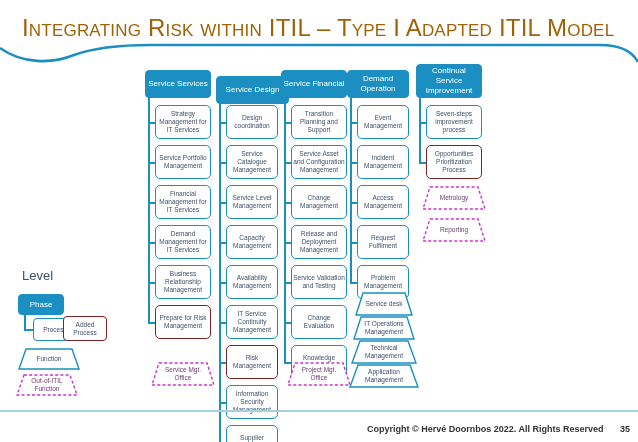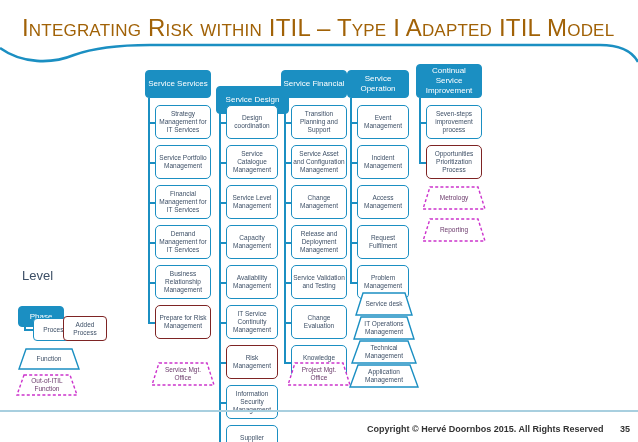--- a/index.html
+++ b/index.html
@@ -167,21 +167,21 @@
     <div class="connector" style="left: 148px; top: 282px; width: 9px; height: 1.5px;"></div>
     <div class="proc-box" style="left: 155px; top: 265px; width: 56px; height: 34px;">Business Relationship Management</div>
     <div class="connector" style="left: 148px; top: 322px; width: 9px; height: 1.5px;"></div>
     <div class="proc-box added" style="left: 155px; top: 305px; width: 56px; height: 34px;">Prepare for Risk Management</div>
     <div class="trapezoid" style="left: 151px; top: 362px; width: 64px; height: 24px;">
       <svg width="64" height="24">
         <path d="M8 1 L56 1 L63 23 L1 23 Z" fill="#ffffff" stroke="#cc33cc" stroke-width="1.4" stroke-dasharray="3,2.2"></path>
       </svg>
       <span style="color: rgb(107, 58, 107);">Service Mgt. Office</span>
     </div>
-    <div class="phase-box" style="left: 216px; top: 86px; width: 73px; height: 28px;">Service Design</div>
+    <div class="phase-box" style="left: 216px; top: 76px; width: 73px; height: 28px;">Service Design</div>
     <div class="connector" style="left: 219px; top: 98px; width: 1.5px; height: 344px;"></div>
     <div class="connector" style="left: 219px; top: 122px; width: 9px; height: 1.5px;"></div>
     <div class="proc-box" style="left: 226px; top: 105px; width: 52px; height: 34px;">Design coordination</div>
     <div class="connector" style="left: 219px; top: 162px; width: 9px; height: 1.5px;"></div>
     <div class="proc-box" style="left: 226px; top: 145px; width: 52px; height: 34px;">Service Catalogue Management</div>
     <div class="connector" style="left: 219px; top: 202px; width: 9px; height: 1.5px;"></div>
     <div class="proc-box" style="left: 226px; top: 185px; width: 52px; height: 34px;">Service Level Management</div>
     <div class="connector" style="left: 219px; top: 242px; width: 9px; height: 1.5px;"></div>
     <div class="proc-box" style="left: 226px; top: 225px; width: 52px; height: 34px;">Capacity Management</div>
     <div class="connector" style="left: 219px; top: 282px; width: 9px; height: 1.5px;"></div>
@@ -208,21 +208,21 @@
     <div class="connector" style="left: 284px; top: 322px; width: 9px; height: 1.5px;"></div>
     <div class="proc-box" style="left: 291px; top: 305px; width: 56px; height: 34px;">Change Evaluation</div>
     <div class="connector" style="left: 284px; top: 362px; width: 9px; height: 1.5px;"></div>
     <div class="proc-box" style="left: 291px; top: 345px; width: 56px; height: 34px;">Knowledge Management</div>
     <div class="trapezoid" style="left: 287px; top: 362px; width: 64px; height: 24px;">
       <svg width="64" height="24">
         <path d="M8 1 L56 1 L63 23 L1 23 Z" fill="#ffffff" stroke="#cc33cc" stroke-width="1.4" stroke-dasharray="3,2.2"></path>
       </svg>
       <span style="color: rgb(107, 58, 107);">Project Mgt. Office</span>
     </div>
-    <div class="phase-box" style="left: 347px; top: 70px; width: 62px; height: 28px;">Service Operation</div>
+    <div class="phase-box" style="left: 347px; top: 70px; width: 62px; height: 28px;">Demand Operation</div>
     <div class="connector" style="left: 350px; top: 98px; width: 1.5px; height: 184px;"></div>
     <div class="connector" style="left: 350px; top: 122px; width: 9px; height: 1.5px;"></div>
     <div class="proc-box" style="left: 357px; top: 105px; width: 52px; height: 34px;">Event Management</div>
     <div class="connector" style="left: 350px; top: 162px; width: 9px; height: 1.5px;"></div>
     <div class="proc-box" style="left: 357px; top: 145px; width: 52px; height: 34px;">Incident Management</div>
     <div class="connector" style="left: 350px; top: 202px; width: 9px; height: 1.5px;"></div>
     <div class="proc-box" style="left: 357px; top: 185px; width: 52px; height: 34px;">Access Management</div>
     <div class="connector" style="left: 350px; top: 242px; width: 9px; height: 1.5px;"></div>
     <div class="proc-box" style="left: 357px; top: 225px; width: 52px; height: 34px;">Request Fulfilment</div>
     <div class="connector" style="left: 350px; top: 282px; width: 9px; height: 1.5px;"></div>
@@ -266,36 +266,36 @@
     <div class="trapezoid" style="left: 422px; top: 218px; width: 64px; height: 24px;">
       <svg width="64" height="24">
         <path d="M8 1 L56 1 L63 23 L1 23 Z" fill="#ffffff" stroke="#cc33cc" stroke-width="1.4" stroke-dasharray="3,2.2"></path>
       </svg>
       <span style="color: rgb(107, 58, 107);">Reporting</span>
     </div>
   </div>
 
 <div id="legend-title">Level</div>
 <div id="legend">
-    <div class="legend-box legend-phase" style="left: 18px; top: 294px; width: 46px; height: 21px; margin-top: 12px;">Phase</div>
+    <div class="legend-box legend-phase" style="left: 18px; top: 294px; width: 46px; height: 21px;">Phase</div>
     <div class="connector" style="left: 24px; top: 315px; width: 1.5px; height: 15px;"></div>
     <div class="connector" style="left: 24px; top: 329px; width: 10px; height: 1.5px;"></div>
     <div class="legend-box legend-proc" style="left: 33px; top: 318px; width: 44px; height: 23px;">Process</div>
     <div class="legend-box legend-added" style="left: 63px; top: 316px; width: 44px; height: 25px;">Added Process</div>
     <div class="trapezoid" style="left: 18px; top: 348px; width: 62px; height: 22px;">
       <svg width="62" height="22">
         <path d="M8 1 L54 1 L61 21 L1 21 Z" fill="#ffffff" stroke="#1b8fc2" stroke-width="1.4"></path>
       </svg>
       <span>Function</span>
     </div>
     <div class="trapezoid" style="left: 16px; top: 374px; width: 62px; height: 22px;">
       <svg width="62" height="22">
         <path d="M8 1 L54 1 L61 21 L1 21 Z" fill="#ffffff" stroke="#cc33cc" stroke-width="1.4" stroke-dasharray="3,2.2"></path>
       </svg>
       <span style="color: rgb(107, 58, 107);">Out-of-ITIL Function</span>
     </div>
   </div>
 
 <div id="bottom-rule"></div>
 <div id="footer">
-  <span>Copyright © Hervé Doornbos 2015. All Rights Reserved</span>
+  <span>Copyright © Hervé Doornbos 2022. All Rights Reserved</span>
   <span class="pg">35</span>
 </div>
 
 </body></html>

